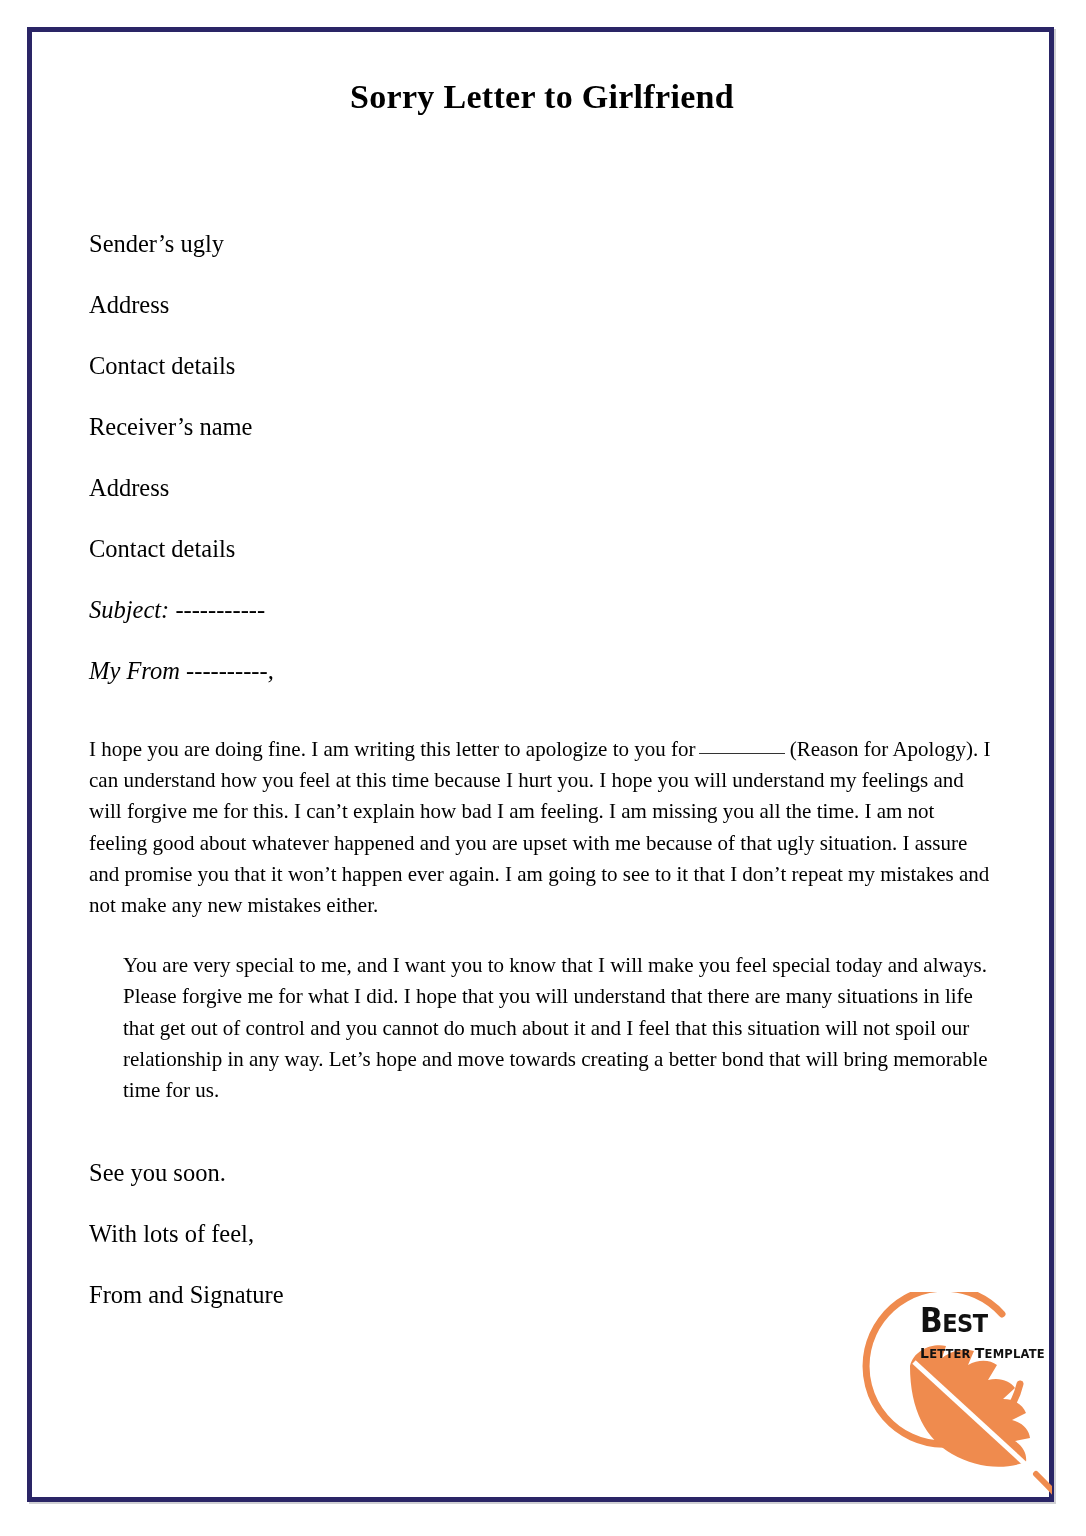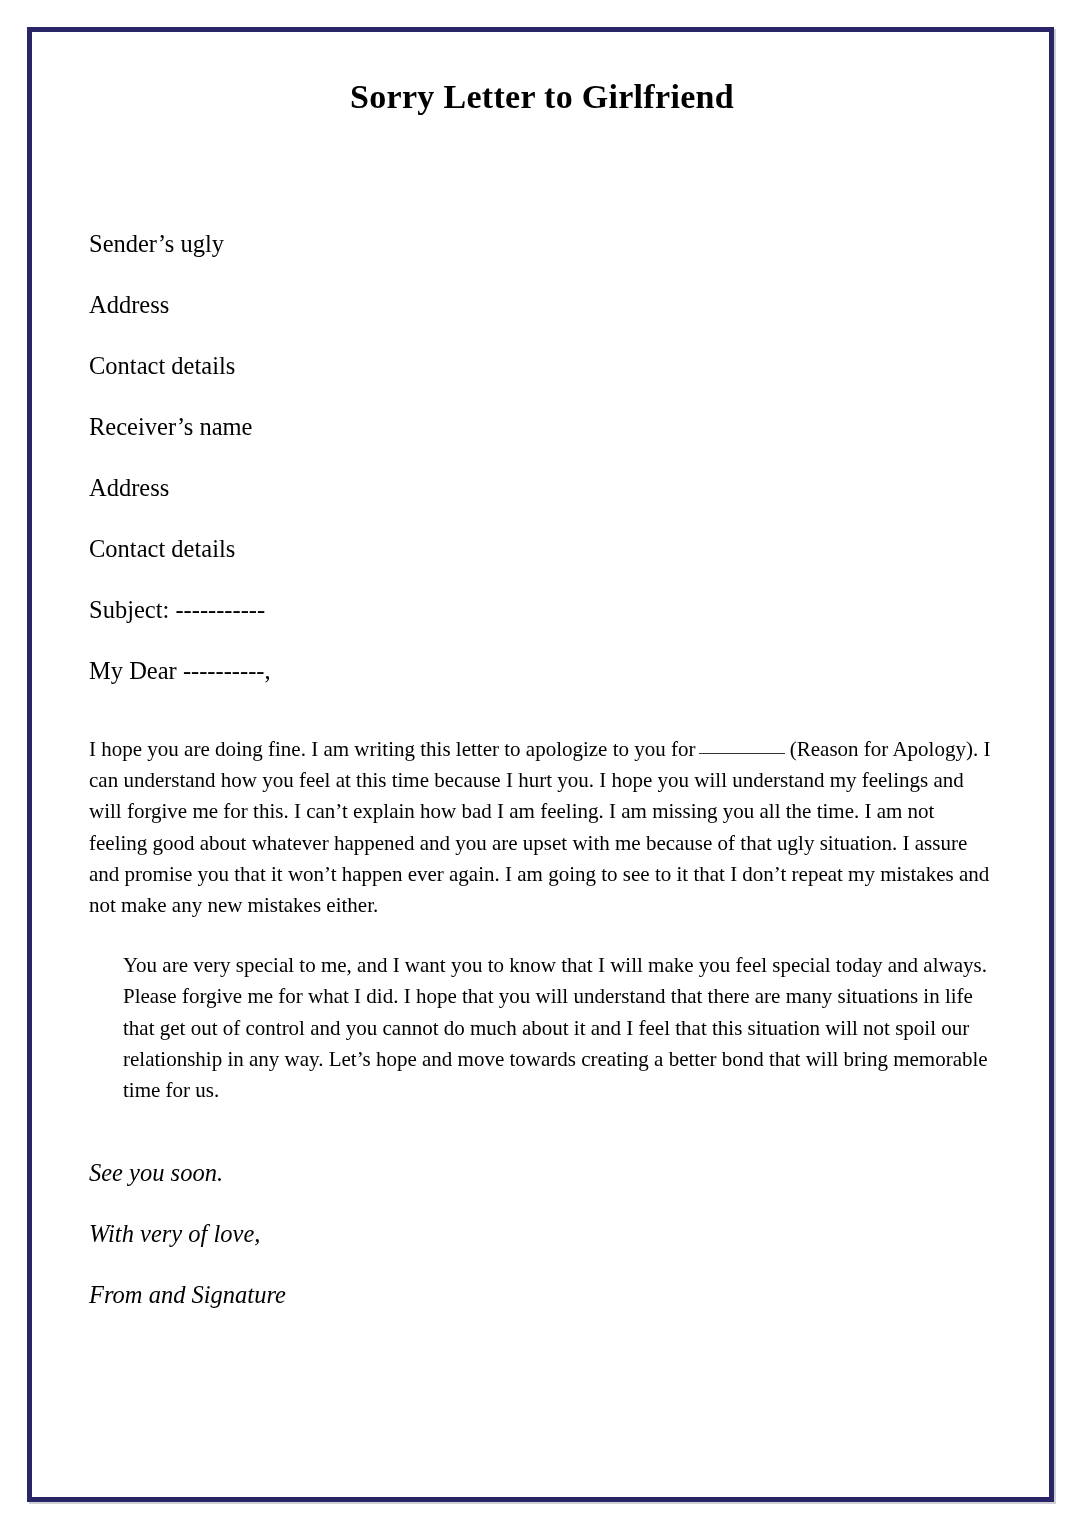--- a/index.html
+++ b/index.html
@@ -56,20 +56,21 @@
     margin-top: 97px;
   }
   .addr-line {
     font-size: 24.5px;
     line-height: 61px;
     white-space: pre;
   }
 
   .salutation-block {
     margin-top: 0;
+    font-style: italic;
   }
 
   .body-block {
     margin-top: 33px;
   }
   .para {
     font-size: 21px;
     line-height: 31.2px;
     margin: 0 0 29px 0;
     text-align: left;
@@ -79,21 +80,20 @@
   .blank-underline {
     display: inline-block;
     width: 86px;
     border-bottom: 1.5px solid #333;
     vertical-align: 2px;
     margin-left: 3px;
   }
 
   .closing-block {
     margin-top: 36px;
-    font-style: italic;
   }
   .closing-line {
     font-size: 24.5px;
     line-height: 61px;
     white-space: pre;
   }
 
   
   .logo {
     position: absolute;
@@ -150,30 +150,65 @@
     </div>
 
     <div class="address-block" style="margin-top:0">
       <div class="addr-line">Receiver’s name</div>
       <div class="addr-line">Address</div>
       <div class="addr-line">Contact details</div>
     </div>
 
     <div class="salutation-block">
       <div class="addr-line">Subject: -----------</div>
-      <div class="addr-line">My Dear ----------,</div>
+      <div class="addr-line">My From ----------,</div>
     </div>
 
     <div class="body-block">
       <p class="para"><span>I hope you are doing fine.  I am writing this letter to apologize to you for</span><span class="blank-underline"></span> <span>(Reason for Apology). I can understand how you feel at this time because I hurt you. I hope you will understand my feelings and will forgive me for this. I can’t explain how bad I am feeling. I am missing you all the time. I am not feeling good about whatever happened and you are upset with me because of that ugly situation. I assure and promise you that it won’t happen ever again. I am going to see to it that I don’t repeat my mistakes and not make any new mistakes either.</span></p>
       <p class="para last-para">You are very special to me, and I want you to know that I will make you feel special today and always. Please forgive me for what I did. I hope that you will understand that there are many situations in life that get out of control and you cannot do much about it and I feel that this situation will not spoil our relationship in any way. Let’s hope and move towards creating a better bond that will bring memorable time for us.</p>
     </div>
 
     <div class="closing-block">
       <div class="closing-line">See you soon.</div>
-      <div class="closing-line">With very of love,</div>
+      <div class="closing-line">With lots of feel,</div>
       <div class="closing-line">From and Signature</div>
     </div>
 
   </div>
 
+  <div class="logo">
+    <svg width="200" height="205" viewBox="0 0 200 205">
+
+      <path d="M 150 22
+               A 78 78 0 1 0 168 92" fill="none" stroke="#ef8b4e" stroke-width="7" stroke-linecap="round"></path>
+
+      <g>
+        <path d="M 26 68
+                 C 30 52, 48 45, 62 48
+                 L 58 60
+                 C 68 52, 80 50, 90 53
+                 L 84 67
+                 C 95 61, 106 62, 113 67
+                 L 104 82
+                 C 116 79, 126 83, 131 90
+                 L 119 101
+                 C 131 101, 139 107, 142 115
+                 L 128 122
+                 C 139 125, 145 132, 146 140
+                 L 131 143
+                 C 140 149, 143 157, 142 164
+                 C 120 172, 92 170, 68 156
+                 C 42 141, 26 112, 26 68 Z" fill="#ef8b4e" transform="translate(32,6)"></path>
+
+        <path d="M 30 64 L 152 176" stroke="#ffffff" stroke-width="5" fill="none" transform="translate(32,6)"></path>
+
+        <path d="M 152 176 C 168 192, 176 200, 178 206" stroke="#ef8b4e" stroke-width="6" fill="none" stroke-linecap="round" transform="translate(32,6)"></path>
+      </g>
+    </svg>
+
+    <div class="logo-text">
+      <div class="logo-best"><span class="cap">B</span><span class="sm">EST</span></div>
+      <div class="logo-sub"><span class="cap">L</span><span class="sm">ETTER </span><span class="cap">T</span><span class="sm">EMPLATE</span></div>
+    </div>
+  </div>
 
 </div>
 
 </body></html>

